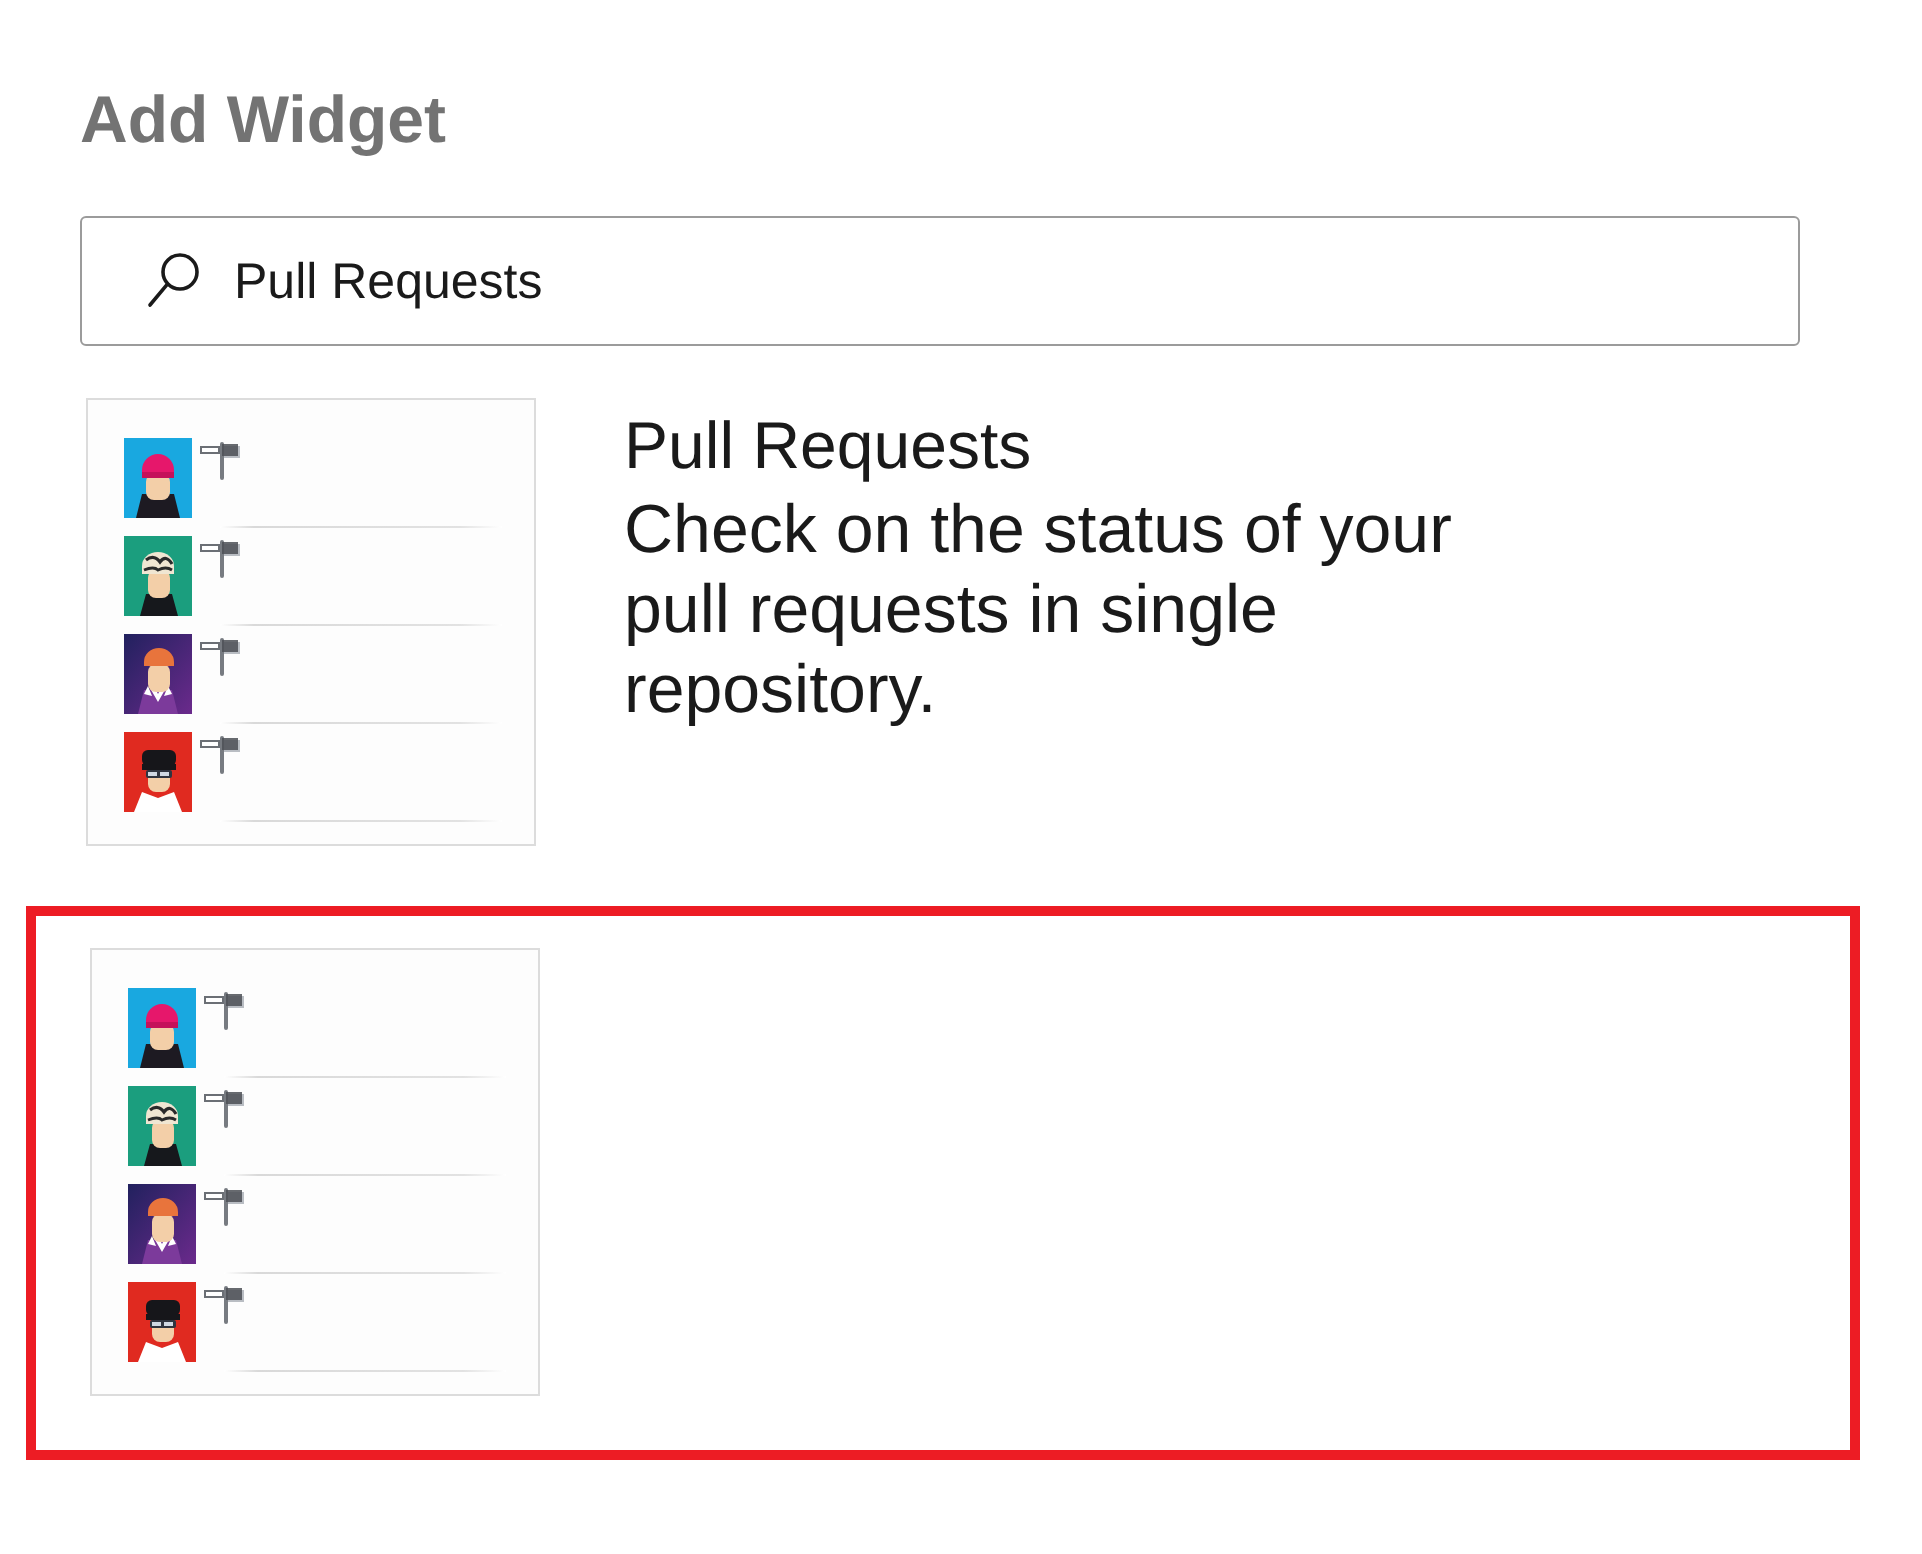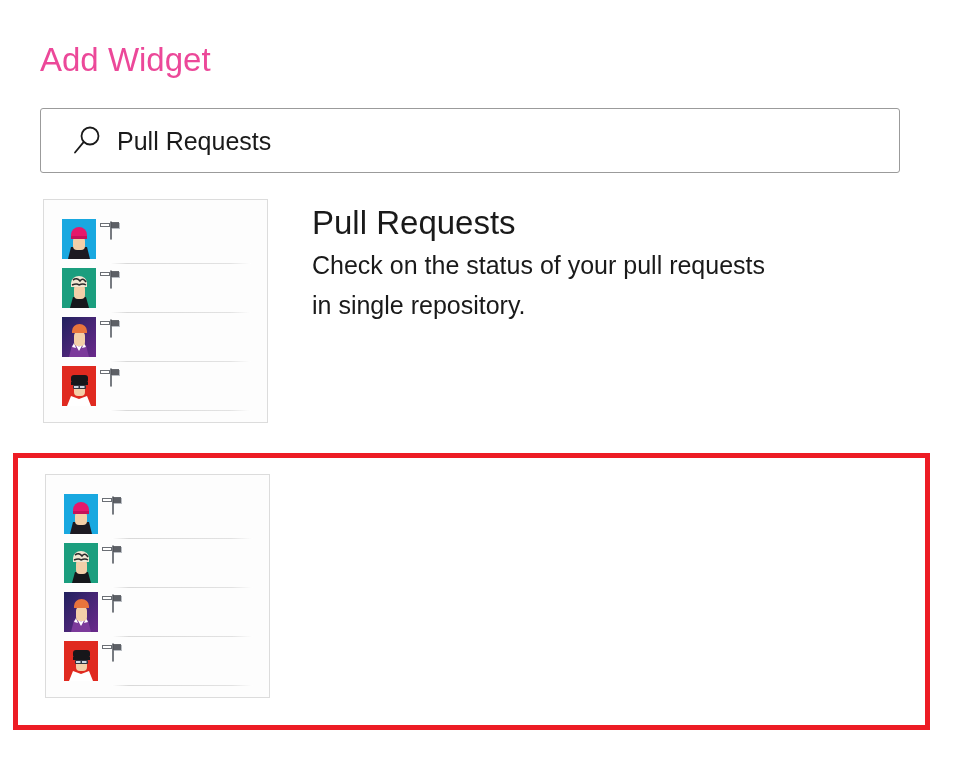--- a/index.html
+++ b/index.html
@@ -15,24 +15,24 @@
     color: #1a1a1a;
     overflow: hidden;
   }
 
   
   .page-title {
     position: absolute;
     left: 40px;
     top: 40px;
     font-size: 33px;
-    font-weight: 400;
+    font-weight: 700;
     line-height: 40px;
     letter-spacing: 0px;
-    color: #ec4899;
+    color: #737373;
     white-space: nowrap;
   }
 
   
   .search-box {
     position: absolute;
     left: 40px;
     top: 108px;
     width: 860px;
     height: 65px;
@@ -188,21 +188,21 @@
 
   .result-title {
     font-size: 33px;
     line-height: 40px;
     font-weight: 400;
     color: #1a1a1a;
     white-space: nowrap;
     margin: 0 0 2px 0;
   }
   .result-desc {
-    font-size: 25px;
+    font-size: 34px;
     line-height: 40px;
     font-weight: 400;
     color: #1a1a1a;
     margin: 0;
     max-width: 470px;
   }
   .row-2 .result-desc { max-width: 580px; }
 </style>
 </head>
 <body>

